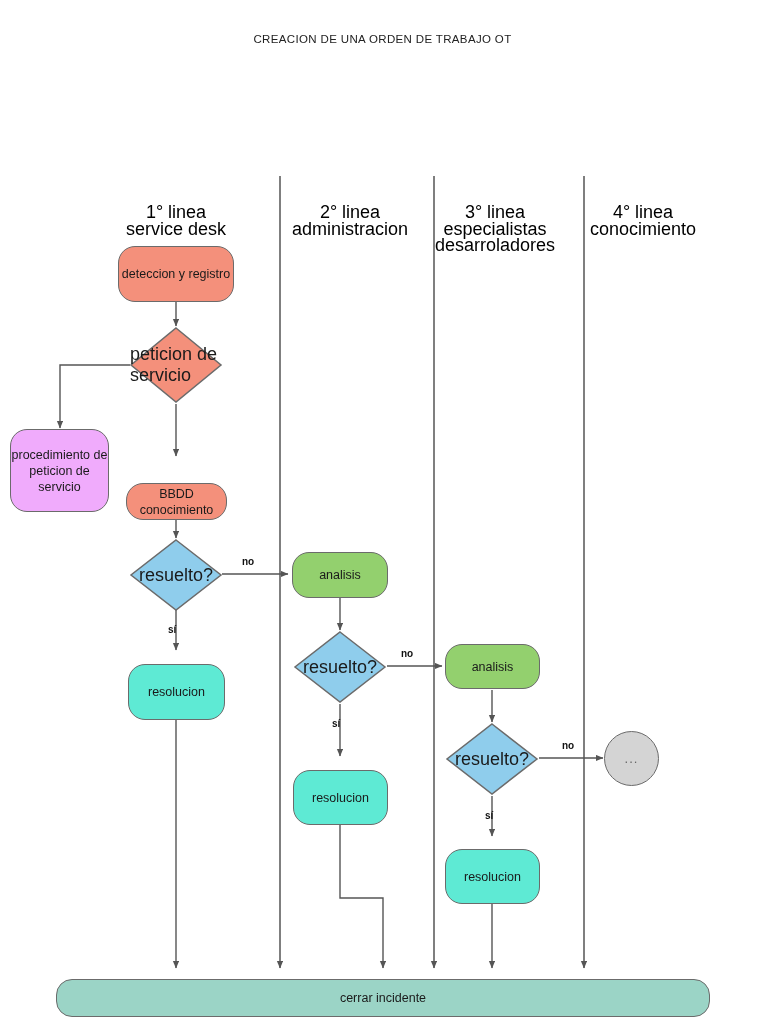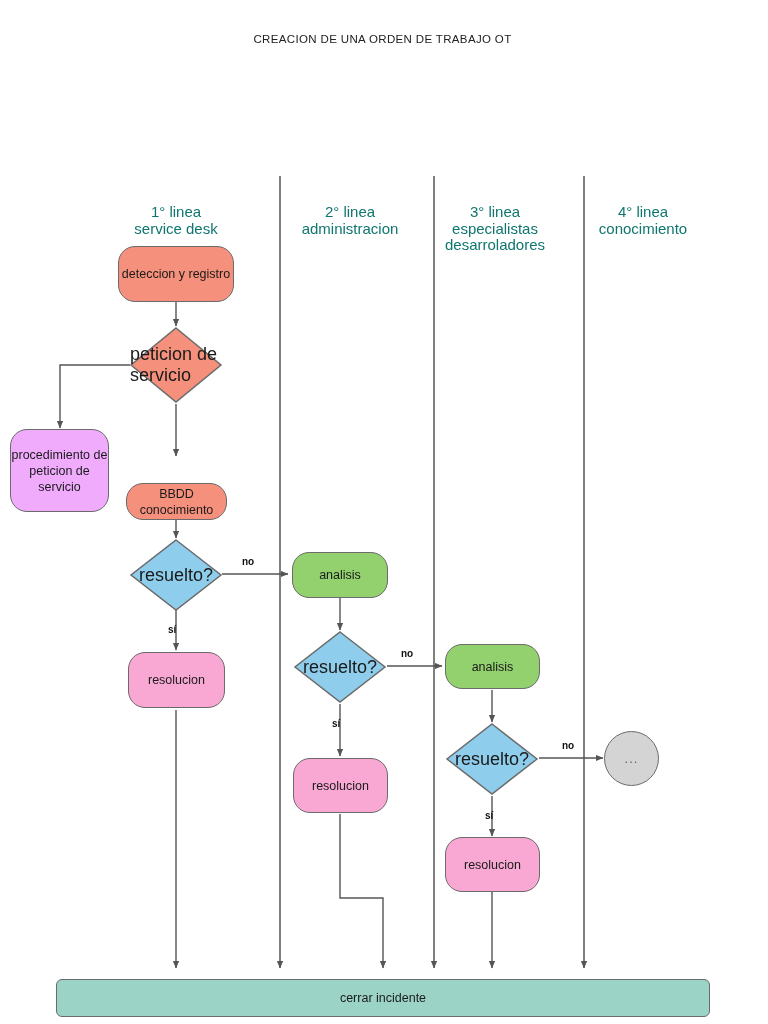--- a/index.html
+++ b/index.html
@@ -6,50 +6,50 @@
   body{
     width:768px;height:1024px;position:relative;overflow:hidden;
     font-family:"Liberation Sans","DejaVu Sans",sans-serif;
     color:#1a1a1a;
   }
   #diagram-title{
     position:absolute;left:0;top:33px;width:765px;text-align:center;
     font-size:11.5px;letter-spacing:.35px;color:#222;
   }
   .lane-head{
-    position:absolute;text-align:center;font-size:15px;line-height:16.5px;
-    color:#0f766e;
+    position:absolute;text-align:center;font-size:18px;line-height:16.5px;
+    color:#000000;
   }
   .node{
     position:absolute;box-sizing:border-box;display:flex;align-items:center;
     justify-content:center;text-align:center;font-size:12.5px;line-height:16px;
     color:#1a1a1a;
   }
   .rect{border-radius:17px;border:1.4px solid #6b6b6b;
         box-shadow:0 0 0 0 rgba(0,0,0,0);}
   .salmon{background:#f4907b;}
   .teal{background:#f0abfc;}
   .green{background:#93d06e;}
-  .yellow{background:#f9a8d4;}
+  .yellow{background:#5eead4;margin-top:12px;}
   .gray{background:#d4d4d4;}
   .diamond-wrap{position:absolute;}
   .diamond-wrap svg{position:absolute;left:0;top:0;overflow:visible;}
   .diamond-label{
     position:absolute;left:0;top:0;width:100%;height:100%;
     display:flex;align-items:center;justify-content:center;
     font-size:18px;color:#1a1a1a;pointer-events:none;
   }
   .circle{border-radius:50%;border:1.4px solid #6b6b6b;}
   .edge-label{
     position:absolute;font-size:10px;font-weight:bold;color:#111;
   }
   #wires{position:absolute;left:0;top:0;width:768px;height:1024px;}
   .closebar{
     position:absolute;box-sizing:border-box;display:flex;align-items:center;
-    justify-content:center;font-size:12.5px;border-radius:6px;
+    justify-content:center;font-size:12.5px;border-radius:16px;
     border:1.6px solid #6b6b6b;background:#9bd4c6;
   }
 </style>
 </head>
 <body>
 
 <div id="diagram-title">CREACION DE UNA ORDEN DE TRABAJO OT</div>
 
 <svg id="wires" viewBox="0 0 768 1024" xmlns="http://www.w3.org/2000/svg">
   <defs>

